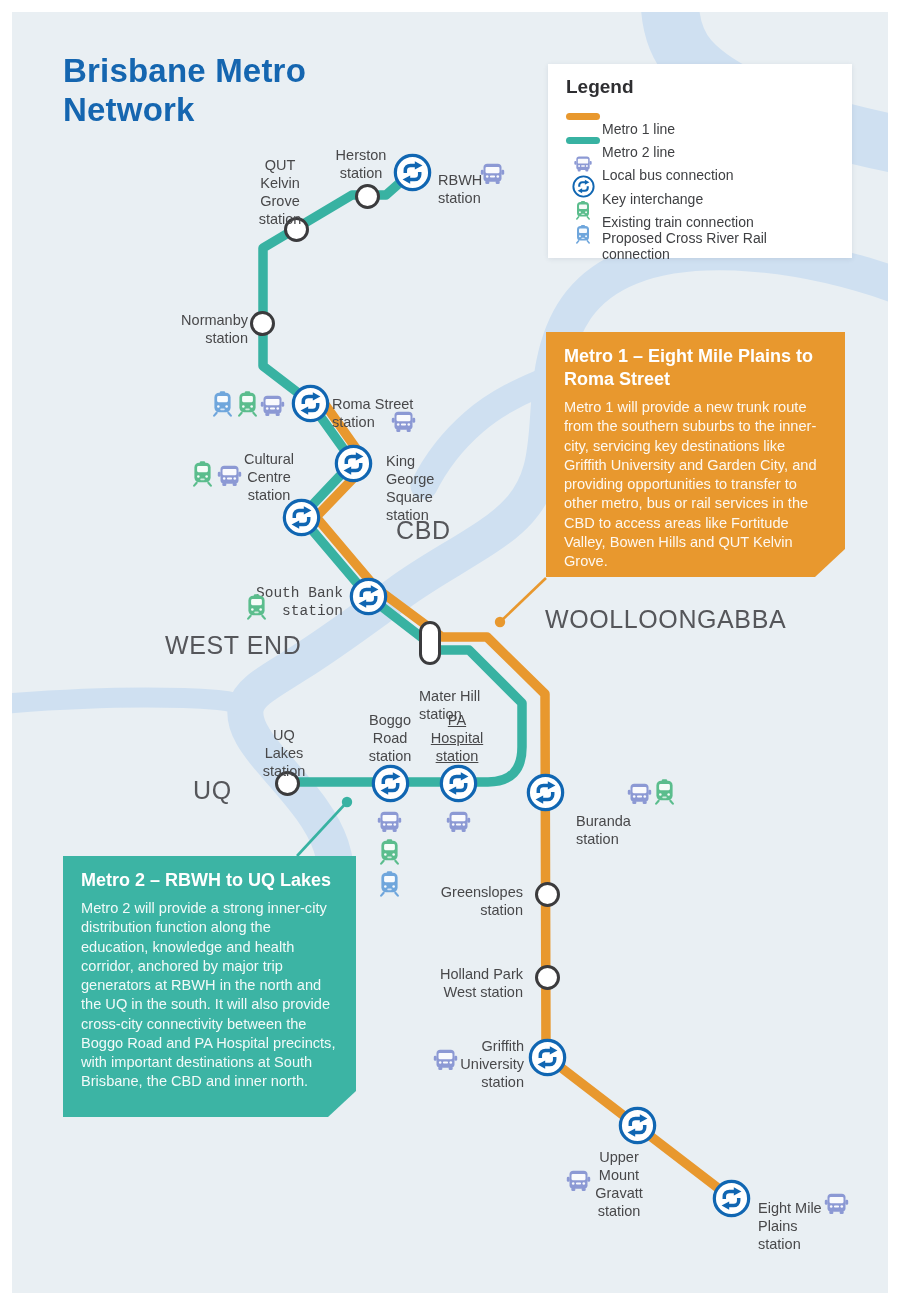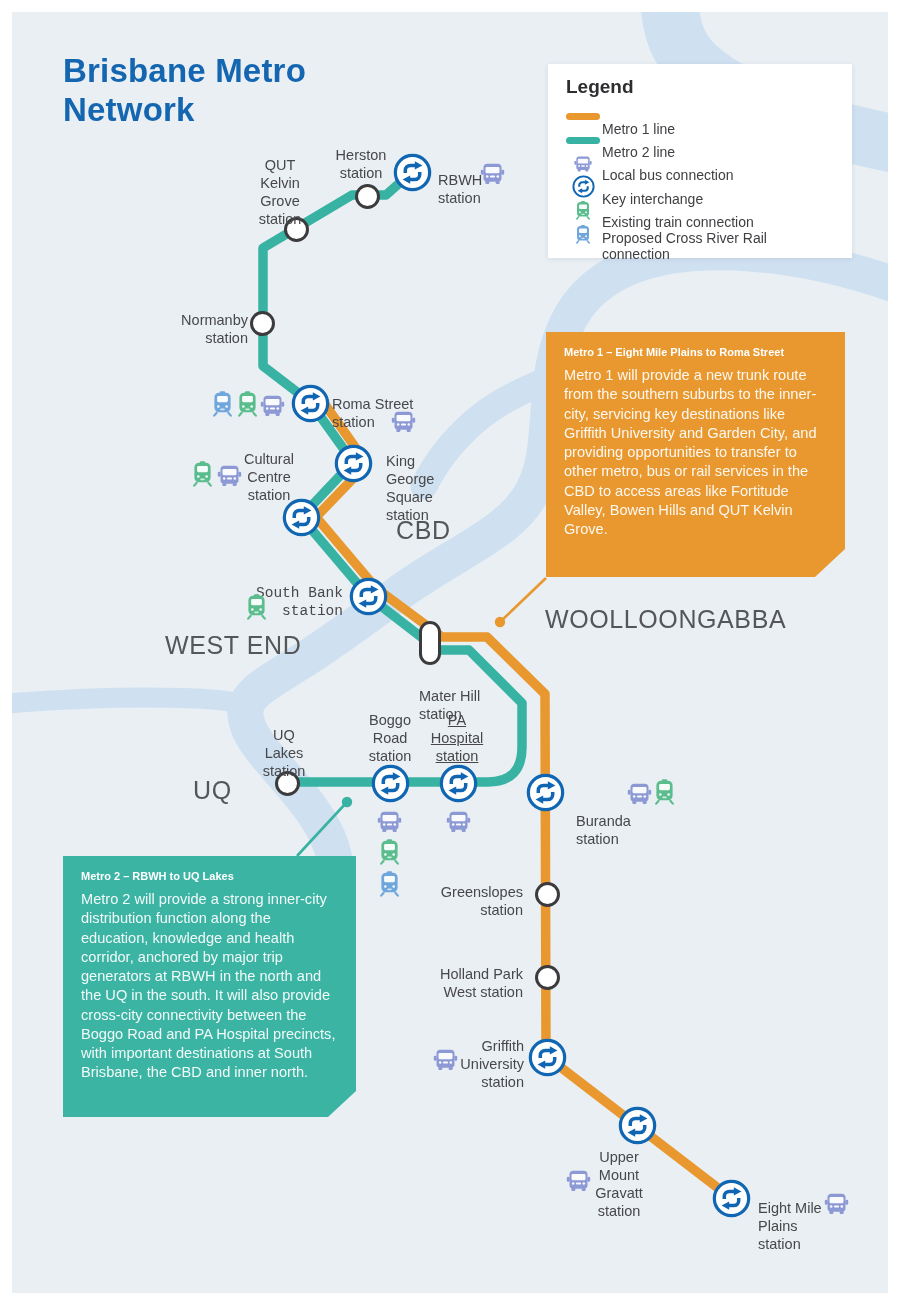--- a/index.html
+++ b/index.html
@@ -20,21 +20,21 @@
   .swatch{width:34px;height:7px;border-radius:3.5px;}
   .sw-m1{background:#e8982e;} .sw-m2{background:#38b2a2;}
   .legend-ico svg{display:block;}
 
   
   .callout{position:absolute;z-index:3;box-sizing:border-box;padding:13px 18px;color:#fff;}
   .callout-m1{left:534px;top:320px;width:299px;height:245px;background:#e8982e;
     clip-path:polygon(0 0,100% 0,100% calc(100% - 28px),calc(100% - 30px) 100%,0 100%);}
   .callout-m2{left:51px;top:844px;width:293px;height:261px;background:#3cb4a4;
     clip-path:polygon(0 0,100% 0,100% calc(100% - 26px),calc(100% - 28px) 100%,0 100%);}
-  .callout-title{font-size:11px;font-weight:bold;line-height:1.28;margin-bottom:7px;}
+  .callout-title{font-size:18px;font-weight:bold;line-height:1.28;margin-bottom:7px;}
   .callout-body{font-size:14.6px;line-height:1.32;color:rgba(255,255,255,.93);}
 
   
   #dyn-layer{position:absolute;left:0;top:0;width:100%;height:100%;z-index:2;}
   .interchange{position:absolute;width:39px;height:39px;}
   .interchange svg{display:block;width:100%;height:100%;}
   .stop{position:absolute;width:25px;height:25px;box-sizing:border-box;background:#fff;
     border:3px solid #3b3b3d;border-radius:50%;}
   .stop-pill{position:absolute;width:22px;height:44px;box-sizing:border-box;background:#fff;
     border:3px solid #3b3b3d;border-radius:11px;}

